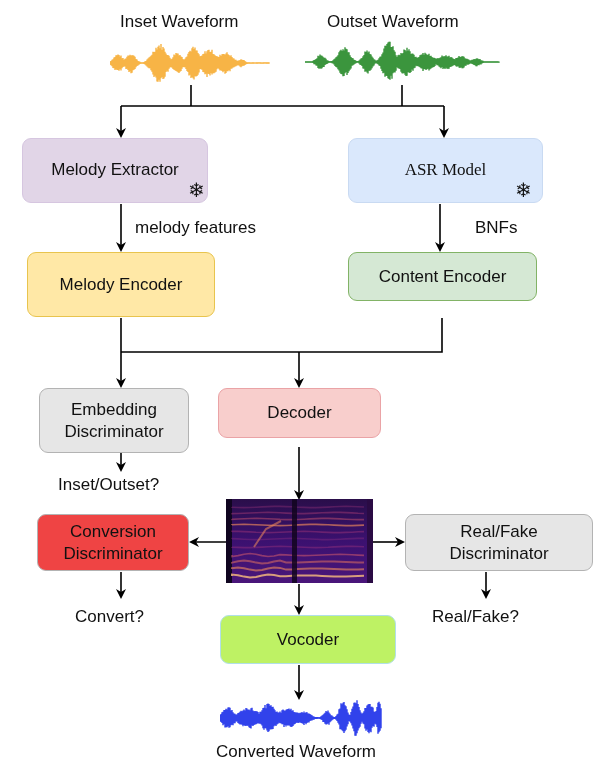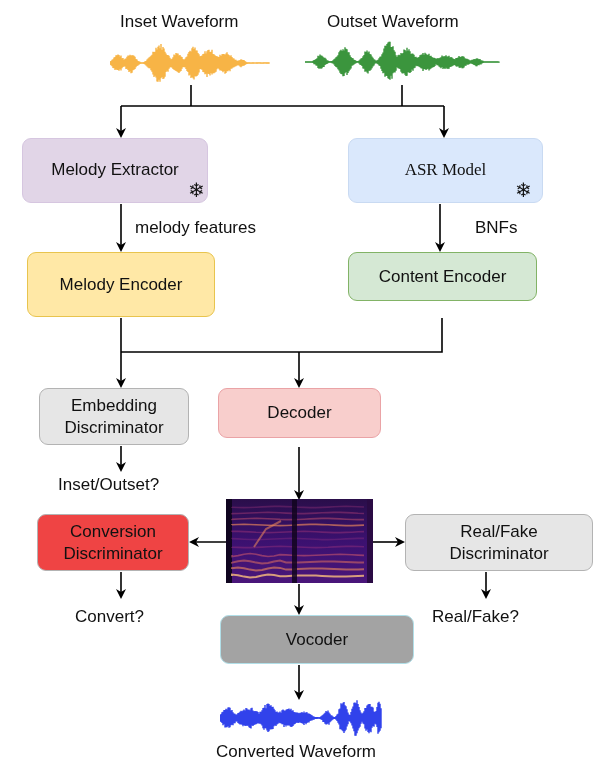--- a/index.html
+++ b/index.html
@@ -7,24 +7,24 @@
          font-family: "Liberation Sans", sans-serif; color: #111; }
   .lbl { position: absolute; font-size: 17px; white-space: nowrap; text-align: center; }
   .box { position: absolute; box-sizing: border-box; border-radius: 9px; border: 1.5px solid;
          display: flex; align-items: center; justify-content: center; text-align: center;
          font-size: 17px; line-height: 22px; }
   .b-extractor { left: 22px; top: 138px; width: 186px; height: 65px; background: #e1d5e7; border-color: #d6c6e0; }
   .b-asr { left: 348px; top: 138px; width: 195px; height: 65px; background: #dae8fc; border-color: #c9daf2; }
   .b-melenc { left: 27px; top: 252px; width: 188px; height: 65px; background: #fff2cc; border-color: #e8c44e; background: #ffe8a6; }
   .b-conenc { left: 348px; top: 252px; width: 189px; height: 49px; background: #d5e8d4; border-color: #82b366; }
   .b-decoder { left: 218px; top: 388px; width: 163px; height: 50px; background: #f8cecc; border-color: #eaa3a6; }
-  .b-embdisc { left: 39px; top: 388px; width: 150px; height: 57px; background: #e6e6e6; border-color: #b3b3b3; }
+  .b-embdisc { left: 39px; top: 388px; width: 150px; height: 65px; background: #e6e6e6; border-color: #b3b3b3; }
   .b-convdisc { left: 37px; top: 514px; width: 152px; height: 57px; background: #ef4444; border-color: #b3b3b3; }
   .b-rfdisc { left: 405px; top: 514px; width: 188px; height: 57px; background: #e6e6e6; border-color: #b3b3b3; }
-  .b-vocoder { left: 220px; top: 615px; width: 194px; height: 49px; background: #a3a3a3; border-color: #b1dfe8; }
+  .b-vocoder { left: 220px; top: 615px; width: 176px; height: 49px; background: #bef264; border-color: #b1dfe8; }
   .snow { position: absolute; font-size: 20px; line-height: 20px; color: #111; }
   svg.overlay { position: absolute; left: 0; top: 0; }
   .spec { position: absolute; left: 226px; top: 499px; width: 147px; height: 84px; }
   .wave { position: absolute; }
 </style>
 </head>
 <body>
 
 <div class="lbl" style="left:120px; top:12px;">Inset Waveform</div>
 <div class="lbl" style="left:327px; top:12px;">Outset Waveform</div>

